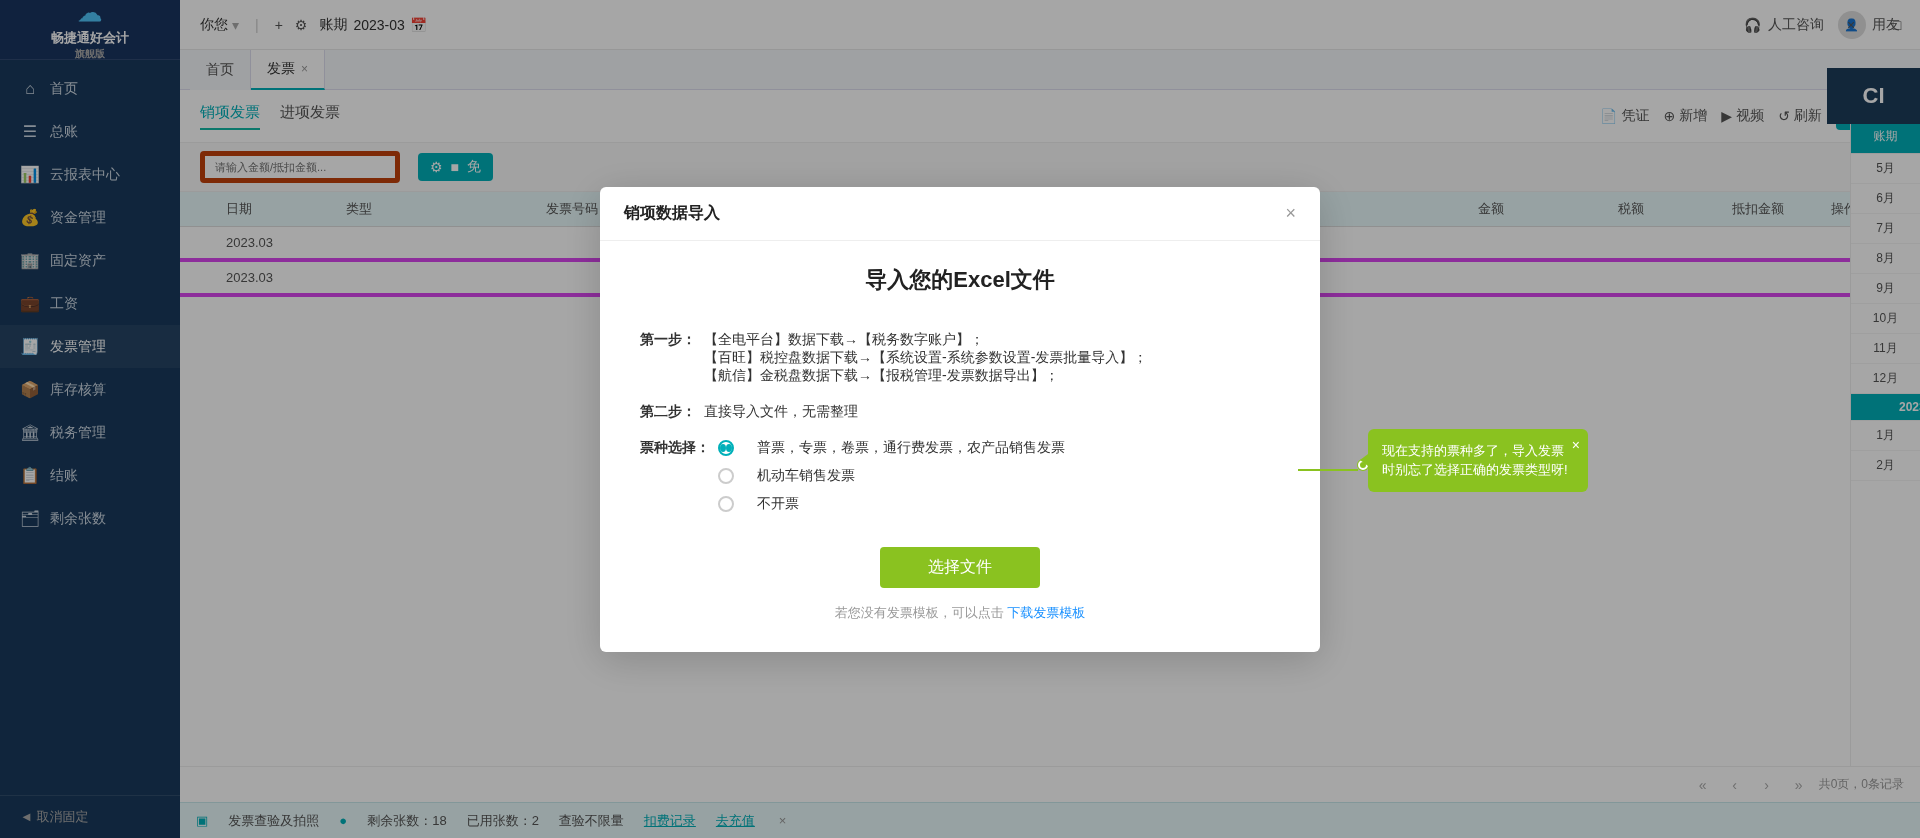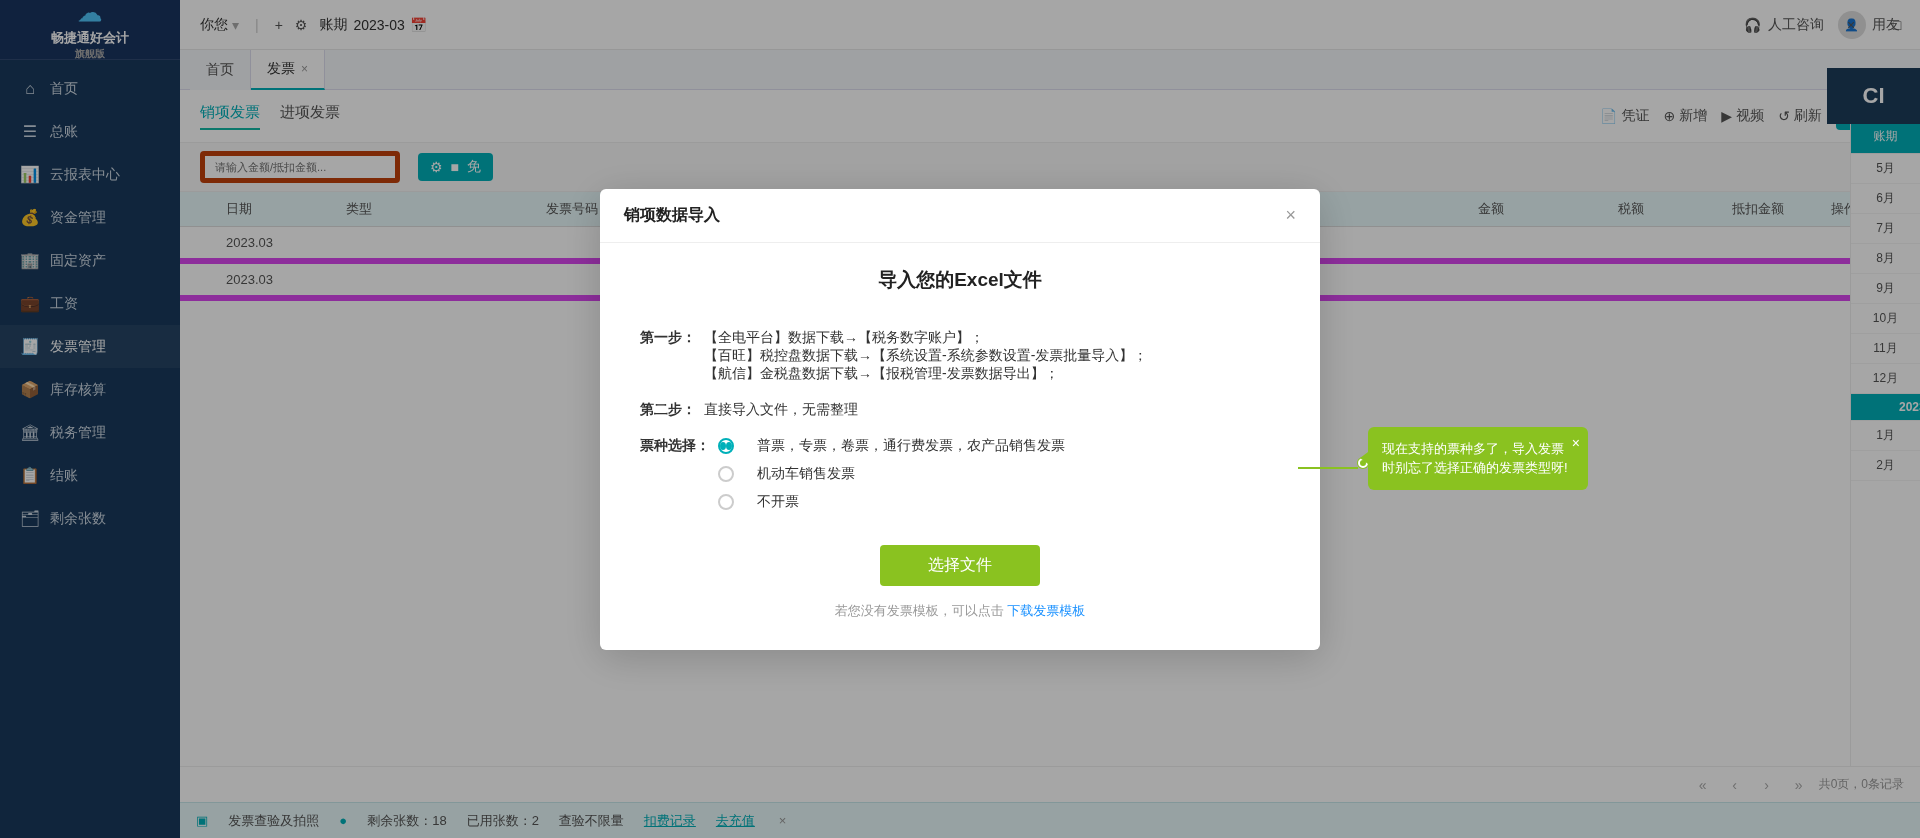--- a/index.html
+++ b/index.html
@@ -154,21 +154,21 @@
       box-shadow: 0 8px 40px rgba(0,0,0,0.18);
       position: relative; padding: 0;
     }
     .modal-header {
       padding: 16px 24px; border-bottom: 1px solid #eee; display: flex;
       align-items: center; justify-content: space-between;
     }
     .modal-title { font-size: 16px; font-weight: 600; color: #222; }
     .modal-close { cursor: pointer; color: #999; font-size: 18px; line-height: 1; }
     .modal-body { padding: 24px 40px 30px; }
-    .modal-main-title { text-align: center; font-size: 19px; font-weight: bold; color: #222; margin-bottom: 36px; }
+    .modal-main-title { text-align: center; font-size: 22px; font-weight: bold; color: #222; margin-bottom: 36px; }
     .step { margin-bottom: 18px; }
     .ticket-choice { margin-bottom: 18px; }
     .radio-item { display: flex; align-items: center; gap: 23px; margin-bottom: 10px; font-size: 14px; color: #333; cursor: pointer; }
     .radio-circle { width: 16px; height: 16px; border-radius: 50%; border: 2px solid #ccc; display: inline-flex; align-items: center; justify-content: center; flex-shrink: 0; }
     .radio-circle.selected { border-color: #00b0b9; }
     .radio-circle.selected::after { content: ''; width: 8px; height: 8px; border-radius: 50%; background: #00b0b9; }
     .select-file-btn {
       display: block; margin: 24px auto 0; background: #8ac220; color: #fff;
       border: none; border-radius: 4px; padding: 10px 48px; font-size: 16px;
       cursor: pointer; font-weight: 500;
@@ -189,21 +189,21 @@
       border-color: transparent #8ac220 transparent transparent;
     }
     .tooltip-bubble .t-close { position: absolute; top: 6px; right: 8px; cursor: pointer; color: #fff; font-size: 14px; }
     .rp-arrow { text-align: center; color: #00b0b9; font-size: 18px; padding: 4px; cursor: pointer; }
 
     
     .pag-nav { display: flex; align-items: center; gap: 6px; }
     .pag-btn { width: 24px; height: 24px; display: flex; align-items: center; justify-content: center; cursor: pointer; color: #aaa; font-size: 14px; }
 
     
-    .table-row { display: flex; padding: 8px 16px; border-bottom: 6px solid #d946ef; font-size: 13px; color: #555; align-items: center; }
+    .table-row { display: flex; padding: 8px 16px; border-bottom: 4px solid #d946ef; font-size: 13px; color: #555; align-items: center; }
 
     
     .win-controls {
       position: fixed; right: 0; top: 0; display: flex; align-items: center;
       gap: 0; height: 50px; z-index: 200;
     }
     .win-btn { width: 46px; height: 50px; display: flex; align-items: center; justify-content: center; cursor: pointer; color: #555; font-size: 14px; }
 
     
     .ci-badge {
@@ -260,20 +260,23 @@
       <span class="label">税务管理</span>
     </div>
     <div class="sidebar-item">
       <span class="icon">📋</span>
       <span class="label">结账</span>
     </div>
     <div class="sidebar-item">
       <span class="icon">🗂</span>
       <span class="label">剩余张数</span>
     </div>
+  </div>
+  <div class="sidebar-footer">
+    <span>◄ 取消固定</span>
   </div>
 </div>
 
 <div class="top-header">
   <div class="header-company">
     <span>你您</span>
     <span style="color:#aaa;">▾</span>
   </div>
   <span class="header-sep">|</span>
   <span class="header-btn">+</span>

